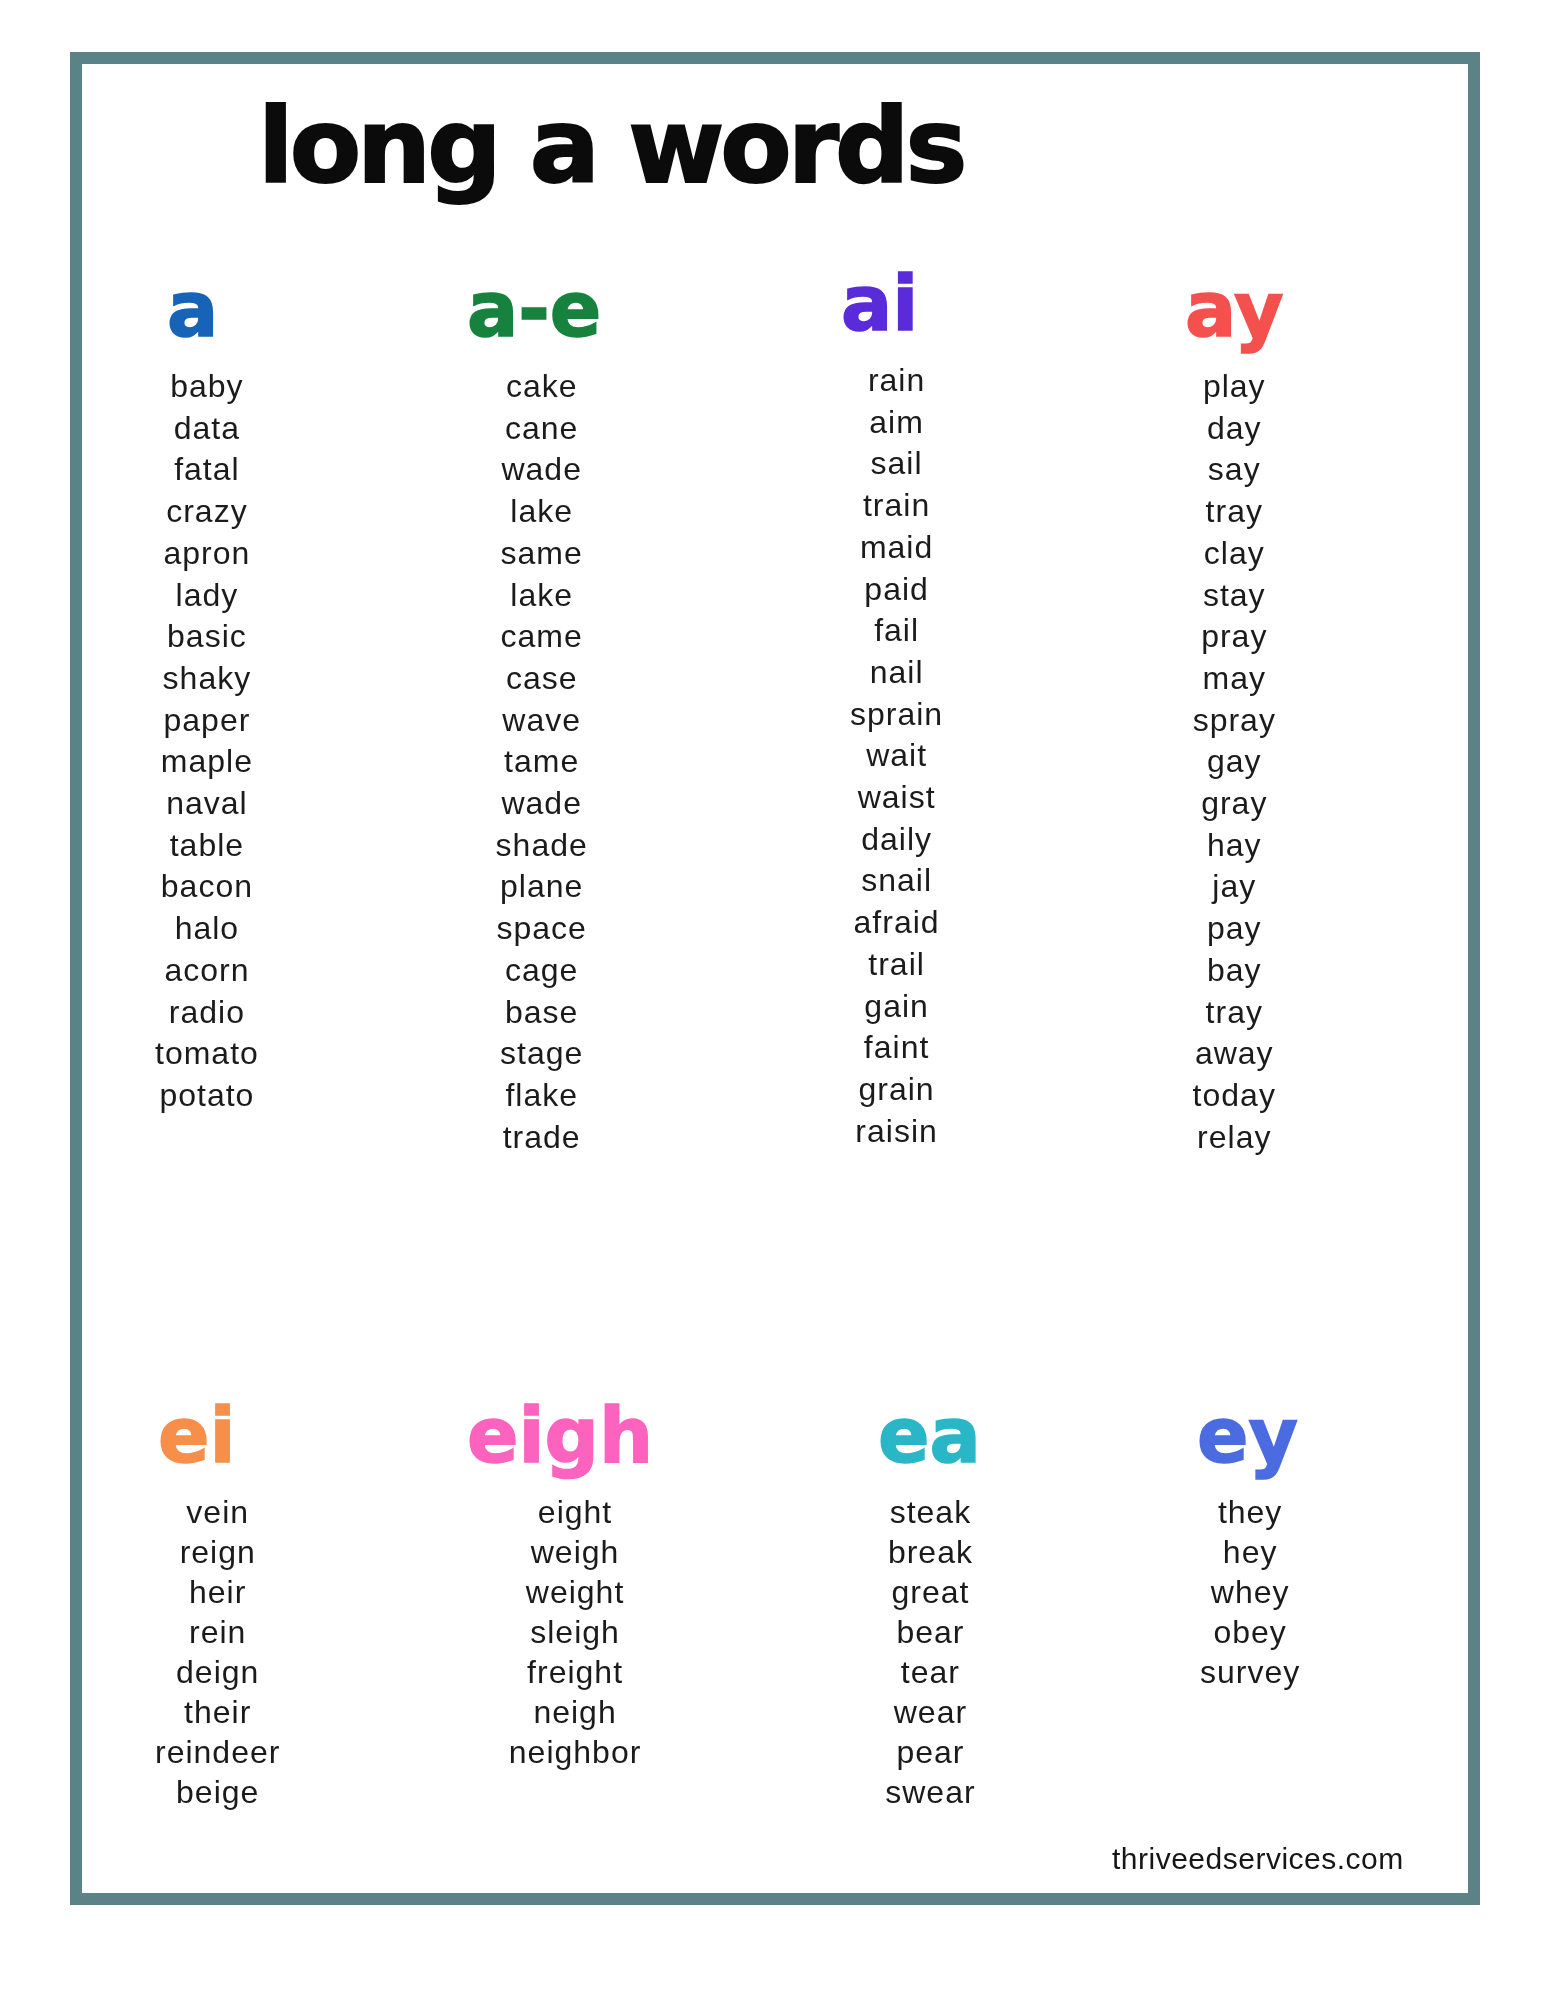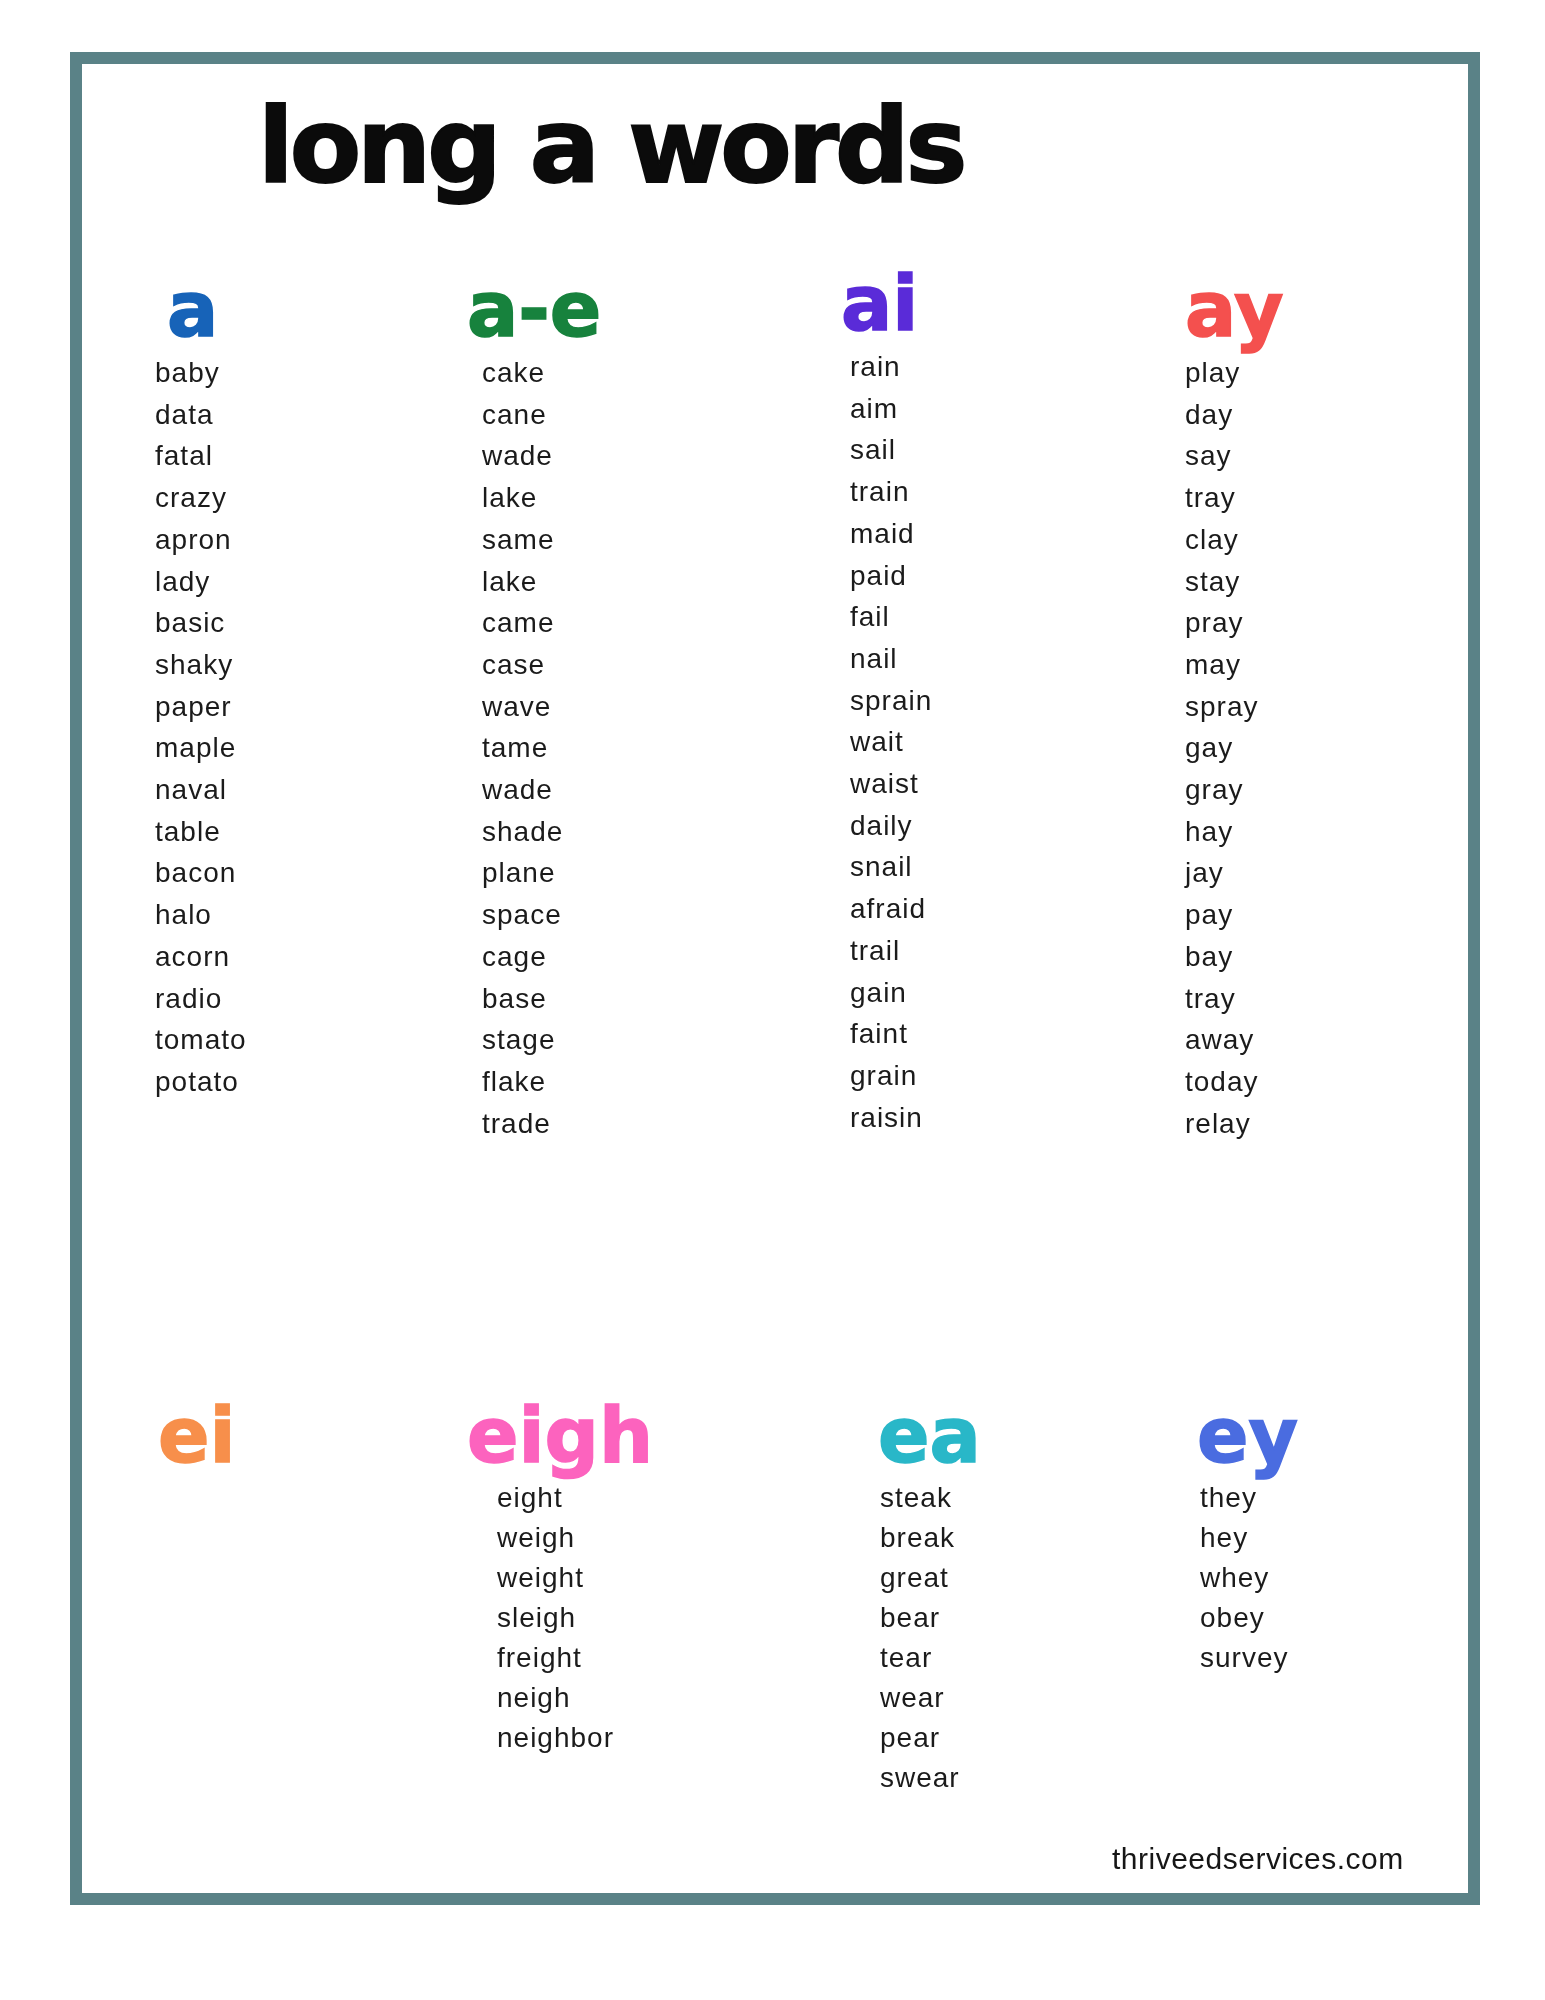--- a/index.html
+++ b/index.html
@@ -37,25 +37,26 @@
   .word-section { position:absolute; white-space:nowrap; }
   .word-section h2 {
     font-family:"DejaVu Sans", sans-serif;
     font-weight:bold;
     font-size:76px;
     line-height:80px;
     -webkit-text-stroke:1.5px currentColor;
   }
   .word-section ul {
     list-style:none;
-    margin-top:2px;
-    font-size:28px;
+    margin-top:16px;
+    font-size:32px;
     line-height:41.7px;
     letter-spacing:1px;
     color:#1b1b1b;
+    text-align:center;
   }
   .word-section.tight ul { line-height:40px; }
 
   
   .sec-a    { left:155px;  top:270px;  }  .sec-a h2    { margin-left:12px; }
   .sec-ae   { left:467px;  top:270px;  }  .sec-ae ul   { margin-left:15px; }
   .sec-ai   { left:841px;  top:264px;  }  .sec-ai ul   { margin-left:9px;  }
   .sec-ay   { left:1185px; top:270px;  }
   .sec-ei   { left:155px;  top:1396px; }  .sec-ei h2   { margin-left:3px;  }
   .sec-eigh { left:467px;  top:1396px; }  .sec-eigh ul { margin-left:30px; }
@@ -172,20 +173,30 @@
         <li>bay</li>
         <li>tray</li>
         <li>away</li>
         <li>today</li>
         <li>relay</li>
       </ul>
   </section>
 
   <section class="word-section sec-ei tight">
     <h2 style="color: rgb(247, 143, 75);">ei</h2>
+    <ul>
+        <li>vein</li>
+        <li>reign</li>
+        <li>heir</li>
+        <li>rein</li>
+        <li>deign</li>
+        <li>their</li>
+        <li>reindeer</li>
+        <li>beige</li>
+      </ul>
   </section>
 
   <section class="word-section sec-ea tight">
     <h2 style="color: rgb(41, 183, 200);">ea</h2>
     <ul>
         <li>steak</li>
         <li>break</li>
         <li>great</li>
         <li>bear</li>
         <li>tear</li>

